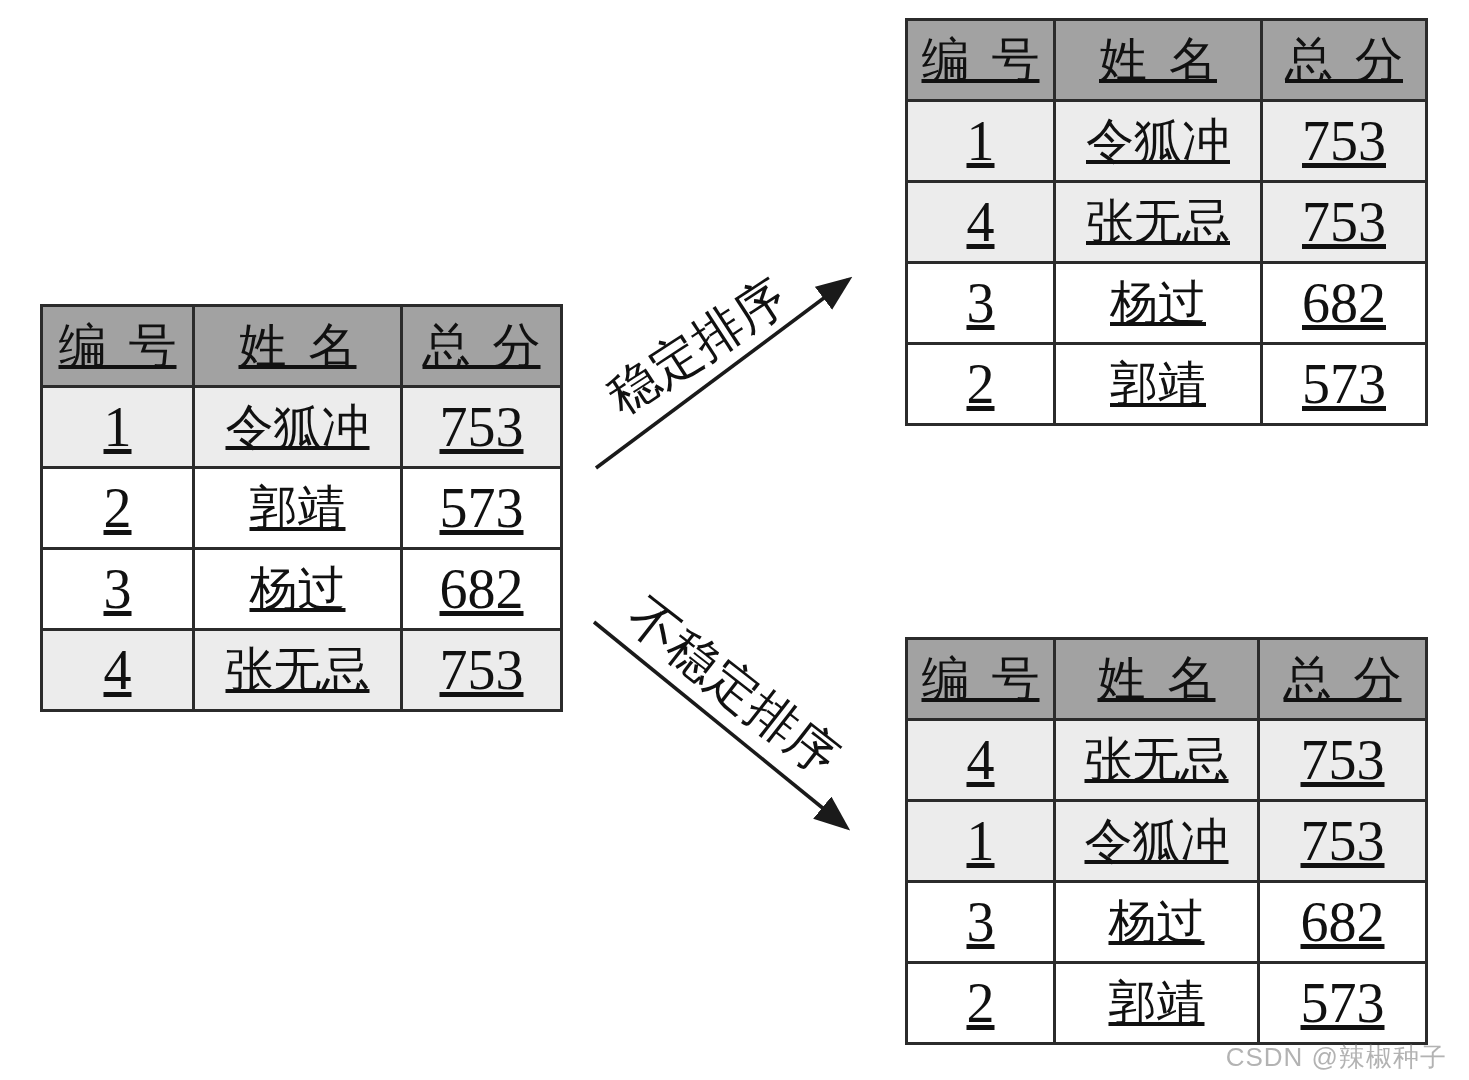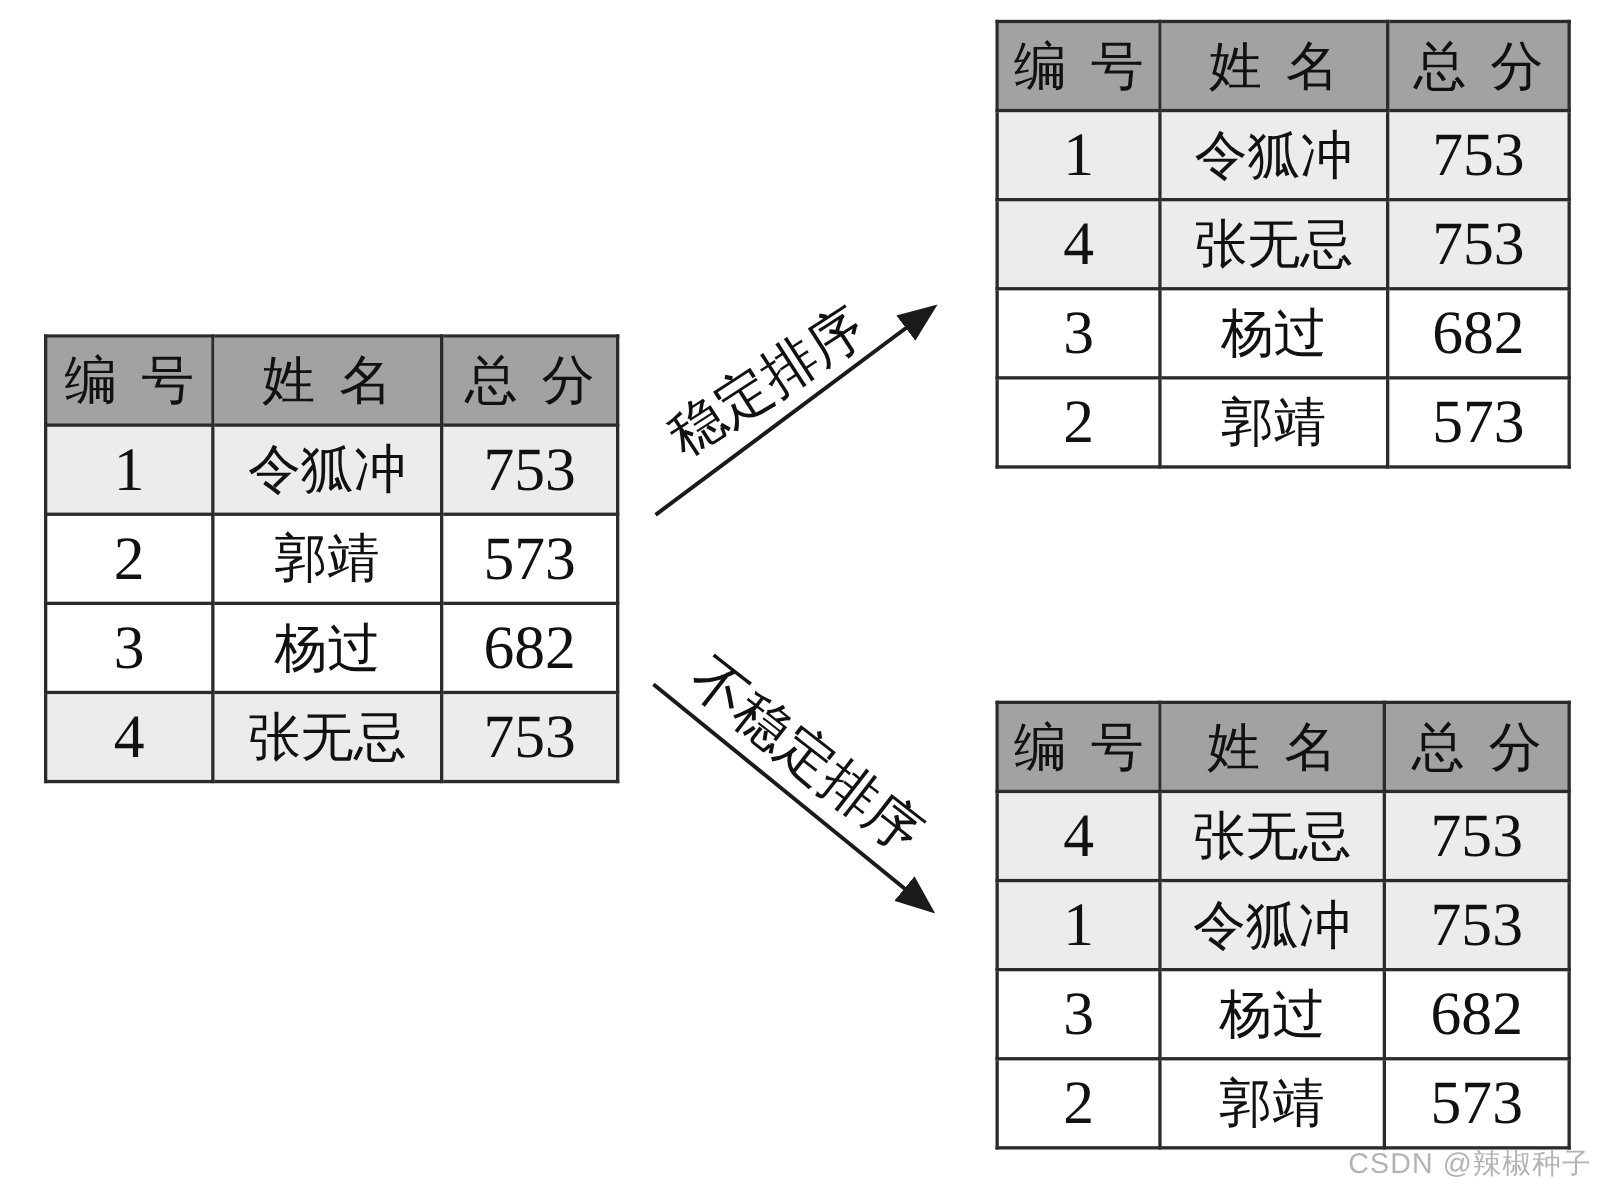--- a/index.html
+++ b/index.html
@@ -27,20 +27,21 @@
     width:520px;
     background:var(--row-bg);
   }
   th,td{
     border:3px solid var(--border);
     height:81px;
     text-align:center;
     vertical-align:middle;
     overflow:hidden;
     white-space:nowrap;
+    text-decoration:underline;
   }
   th{
     background:var(--header-bg);
     font-weight:normal;
     font-size:48px;
     word-spacing:10px;
   }
   tr.hl td{background:var(--highlight-bg);}
   td.cjk{font-size:48px;margin-left:32px;}
   td.num{font-size:56px;}

